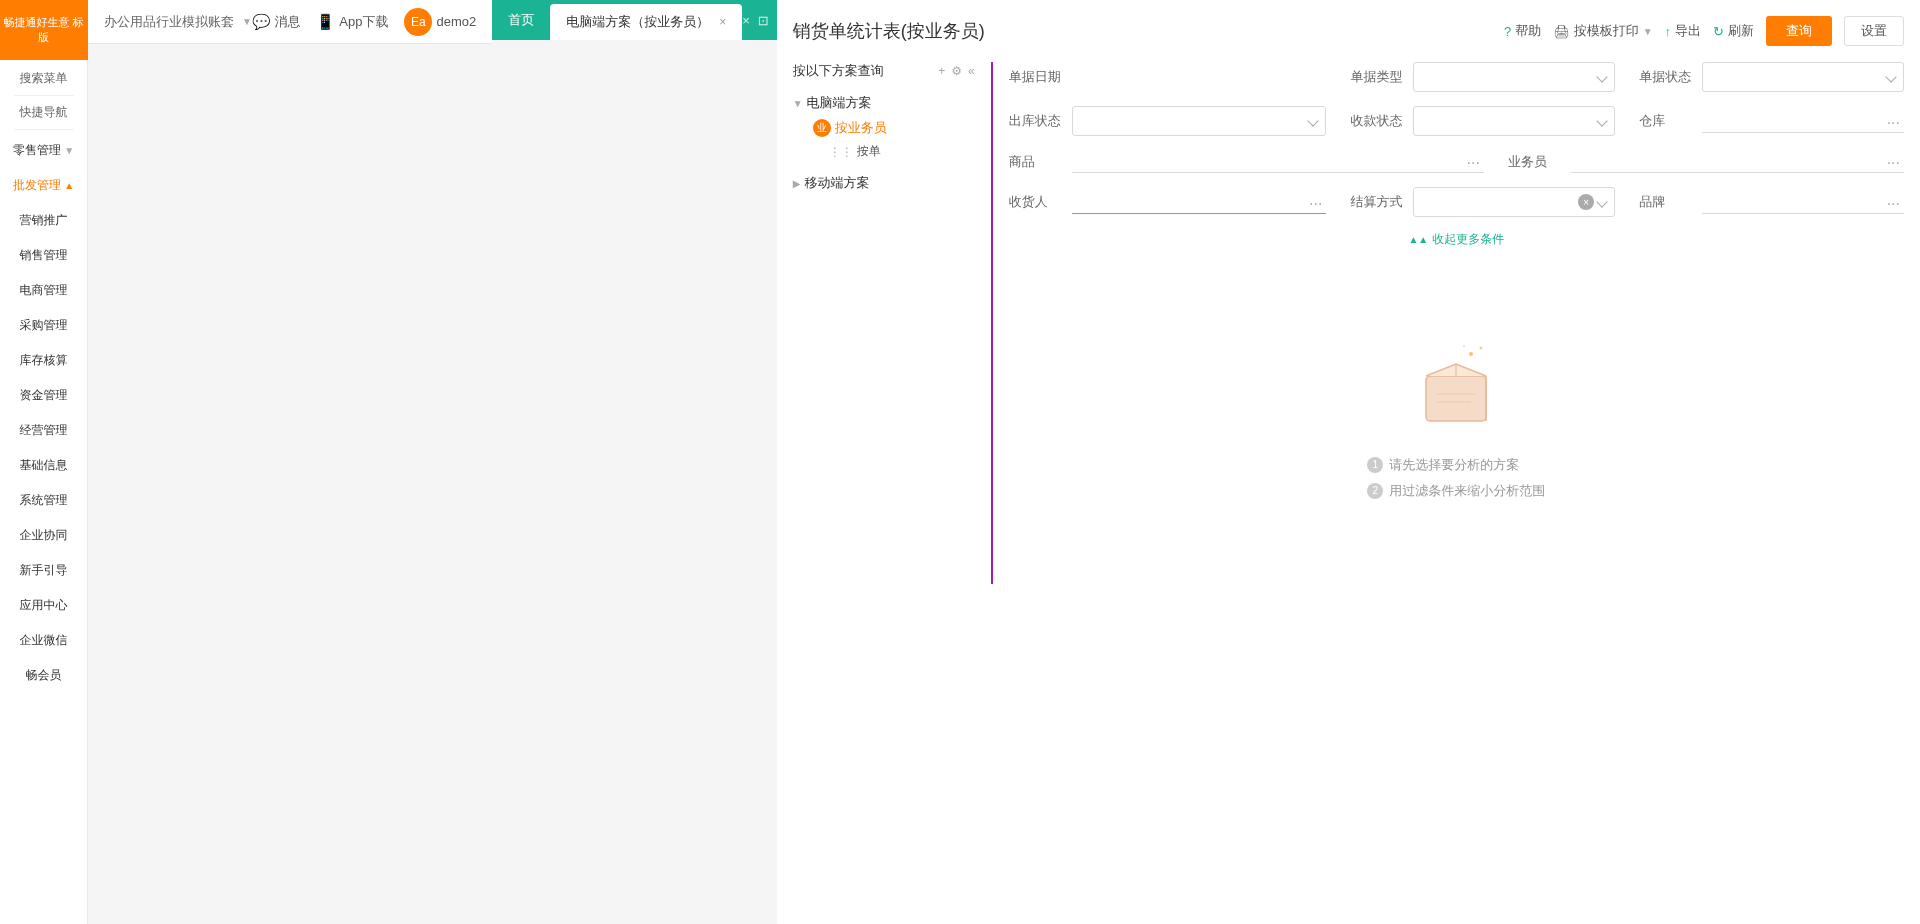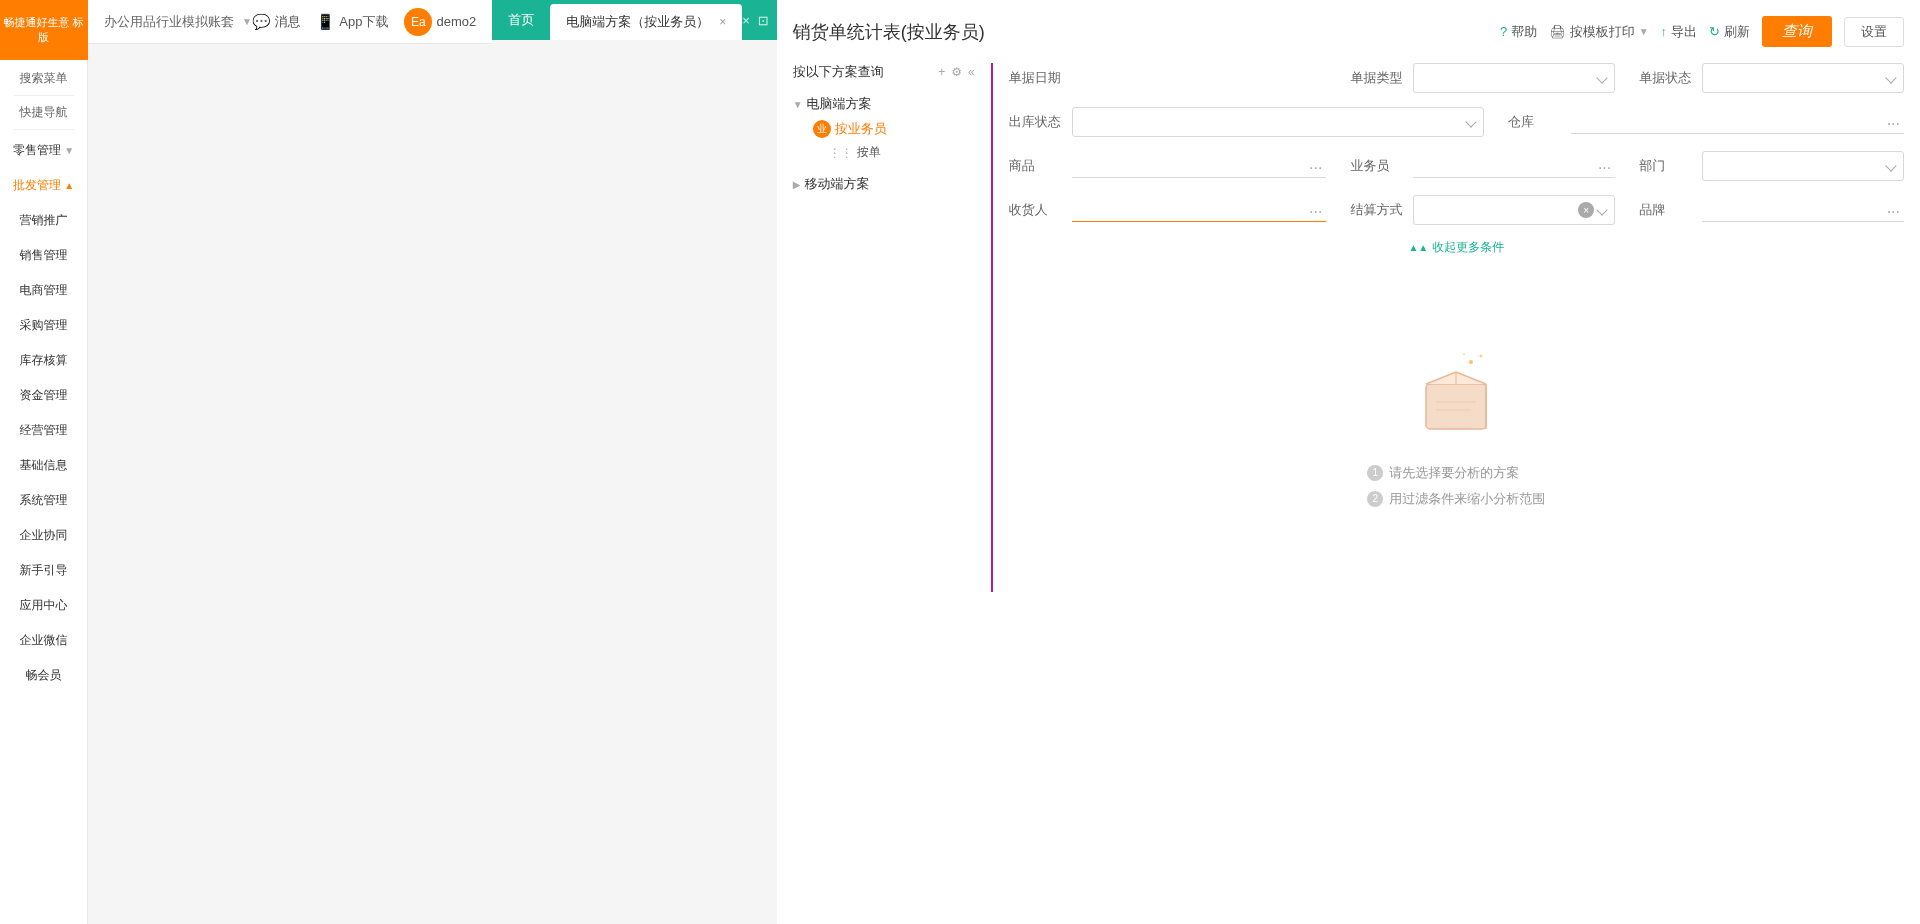--- a/index.html
+++ b/index.html
@@ -35,21 +35,21 @@
 
     
     .content { flex: 1; background: #f5f5f5; overflow: auto; }
     .content-inner { background: #fff; margin: 0; padding: 16px; min-height: 100%; }
 
     
     .page-header { display: flex; align-items: center; justify-content: space-between; margin-bottom: 16px; }
     .page-title { font-size: 18px; font-weight: 500; color: #333; }
     .page-actions { display: flex; align-items: center; gap: 12px; }
     .btn-action { display: flex; align-items: center; gap: 4px; color: #555; font-size: 13px; cursor: pointer; }
-    .btn-query { background: #ff7d00; color: #fff; border: none; padding: 6px 20px; border-radius: 3px; cursor: pointer; font-size: 15px; font-style: italic; }
+    .btn-query { background: #ff7d00; color: #fff; border: none; padding: 6px 20px; border-radius: 3px; cursor: pointer; font-size: 13px; }
     .btn-set { background: #fff; color: #555; border: 1px solid #ddd; padding: 5px 16px; border-radius: 3px; cursor: pointer; font-size: 13px; }
 
     
     .filter-layout { display: flex; gap: 0; }
     .filter-panel { width: 200px; border-right: 2px solid #a21caf; padding-right: 16px; margin-right: 16px; flex-shrink: 0; }
     .filter-panel-header { display: flex; align-items: center; justify-content: space-between; margin-bottom: 10px; color: #666; font-size: 12px; }
     .filter-panel-title { font-size: 13px; color: #333; }
     .filter-panel-icons { display: flex; gap: 6px; color: #aaa; cursor: pointer; }
     .filter-plan-group { margin-bottom: 8px; }
     .filter-plan-category { display: flex; align-items: center; gap: 4px; padding: 4px 0; color: #333; font-size: 13px; cursor: pointer; }
@@ -287,20 +287,29 @@
             <div class="filter-item" style="flex: 1.2;">
               <span class="filter-label">出库状态</span>
               <div class="filter-control">
                 <div class="select-wrapper">
                   <span style="flex:1;"></span>
                   <span class="chevron" style="color:#aaa;"></span>
                 </div>
               </div>
             </div>
             <div class="filter-item" style="flex: 1;">
+              <span class="filter-label">收款状态</span>
+              <div class="filter-control">
+                <div class="select-wrapper">
+                  <span style="flex:1;"></span>
+                  <span class="chevron" style="color:#aaa;"></span>
+                </div>
+              </div>
+            </div>
+            <div class="filter-item" style="flex: 1;">
               <span class="filter-label">仓库</span>
               <div class="filter-control">
                 <div class="input-wrapper">
                   <input type="text" style="">
                   <span class="filter-dots">...</span>
                 </div>
               </div>
             </div>
           </div>
 
@@ -313,29 +322,20 @@
                   <span class="filter-dots">...</span>
                 </div>
               </div>
             </div>
             <div class="filter-item" style="flex: 1;">
               <span class="filter-label">业务员</span>
               <div class="filter-control">
                 <div class="input-wrapper">
                   <input type="text" style="">
                   <span class="filter-dots">...</span>
-                </div>
-              </div>
-            </div>
-            <div class="filter-item" style="flex: 1;">
-              <span class="filter-label">部门</span>
-              <div class="filter-control">
-                <div class="select-wrapper">
-                  <span style="flex:1;"></span>
-                  <span class="chevron" style="color:#aaa;"></span>
                 </div>
               </div>
             </div>
           </div>
 
           <div class="filter-row">
             <div class="filter-item" style="flex: 1.2;">
               <span class="filter-label">收货人</span>
               <div class="filter-control">
                 <div class="input-wrapper active">

